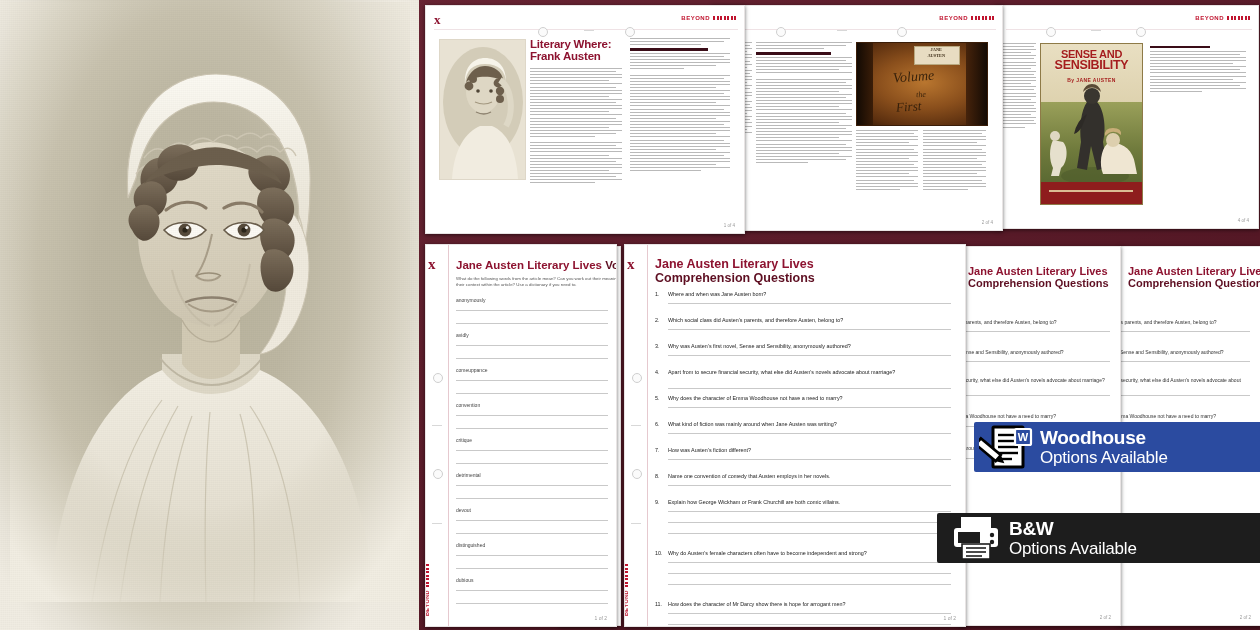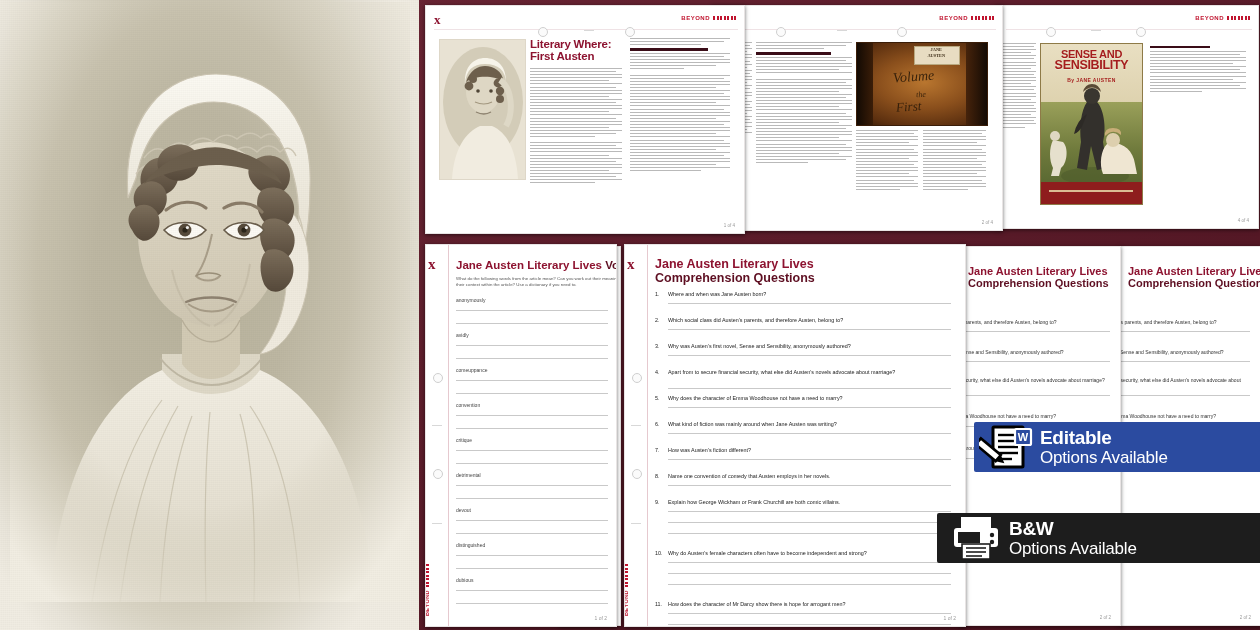--- a/index.html
+++ b/index.html
@@ -485,21 +485,21 @@
           </g>
           <circle cx="38" cy="51" r="1.8" fill="#4e4435"></circle>
             <circle cx="51" cy="51" r="1.8" fill="#4e4435"></circle>
           <path d="M35 62 q9 4 17 0" fill="none" stroke="#a2977f" stroke-width="1.2"></path>
           <path d="M36 72 q8 4 15 0" fill="none" stroke="#8e8370" stroke-width="1.3"></path>
           <path d="M60 40 C72 48 74 72 66 86" fill="none" stroke="#ded8c6" stroke-width="6"></path>
         </svg>
       </div>
 
       <div class="art-title" style="position:absolute;left:104px;top:32px;width:92px;font-size:11.5px;">
-        <span>Literary Where:</span><br><span>First Austen</span>
+        <span>Literary Where:</span><br><span>Frank Austen</span>
       </div>
       <div class="col" style="left:104px;top:62px;width:92px;">
         <div class="ln s1"></div>
           <div class="ln s2"></div>
           <div class="ln s1"></div>
           <div class="ln s1"></div>
         <div class="ln s3"></div>
           <div class="ln s1"></div>
           <div class="ln s2"></div>
           <div class="ln s1"></div>
@@ -861,21 +861,21 @@
             <rect x="36" y="6" width="16" height="16" rx="1.5" fill="#2b4ba0" stroke="#fff" stroke-width="2.2"></rect>
             <text x="44" y="18" font-size="11" font-weight="bold" fill="#fff" text-anchor="middle" font-family="'Liberation Sans',sans-serif">W</text>
             <g transform="rotate(40 14 32)">
               <rect x="-6" y="27" width="26" height="8" fill="#fff" stroke="#000" stroke-width="2.6"></rect>
               <polygon points="20,27 28,31 20,35" fill="#000"></polygon>
             </g>
           </g>
         </svg>
       </div>
       <div class="btxt" style="margin-left:4px;">
-        <div class="bt1" style="font-size:19px;">Editable</div>
+        <div class="bt1" style="font-size:19px;">Woodhouse</div>
         <div class="bt2" style="font-size:17px;margin-top:2px;">Options Available</div>
       </div>
     </div>
 
     <div class="badge bw" style="left:518px;top:513px;width:323px;height:50px;padding-left:10px;">
       <div class="bicon" style="width:58px;height:48px;">
         <svg width="56" height="46" viewBox="0 0 56 46">
           <rect x="14" y="3" width="28" height="11" fill="#fff" stroke="#fff" stroke-width="2"></rect>
           <rect x="6" y="13" width="44" height="19" rx="3" fill="#fff"></rect>
           <rect x="10" y="17" width="22" height="11" fill="#1d1d1d"></rect>

